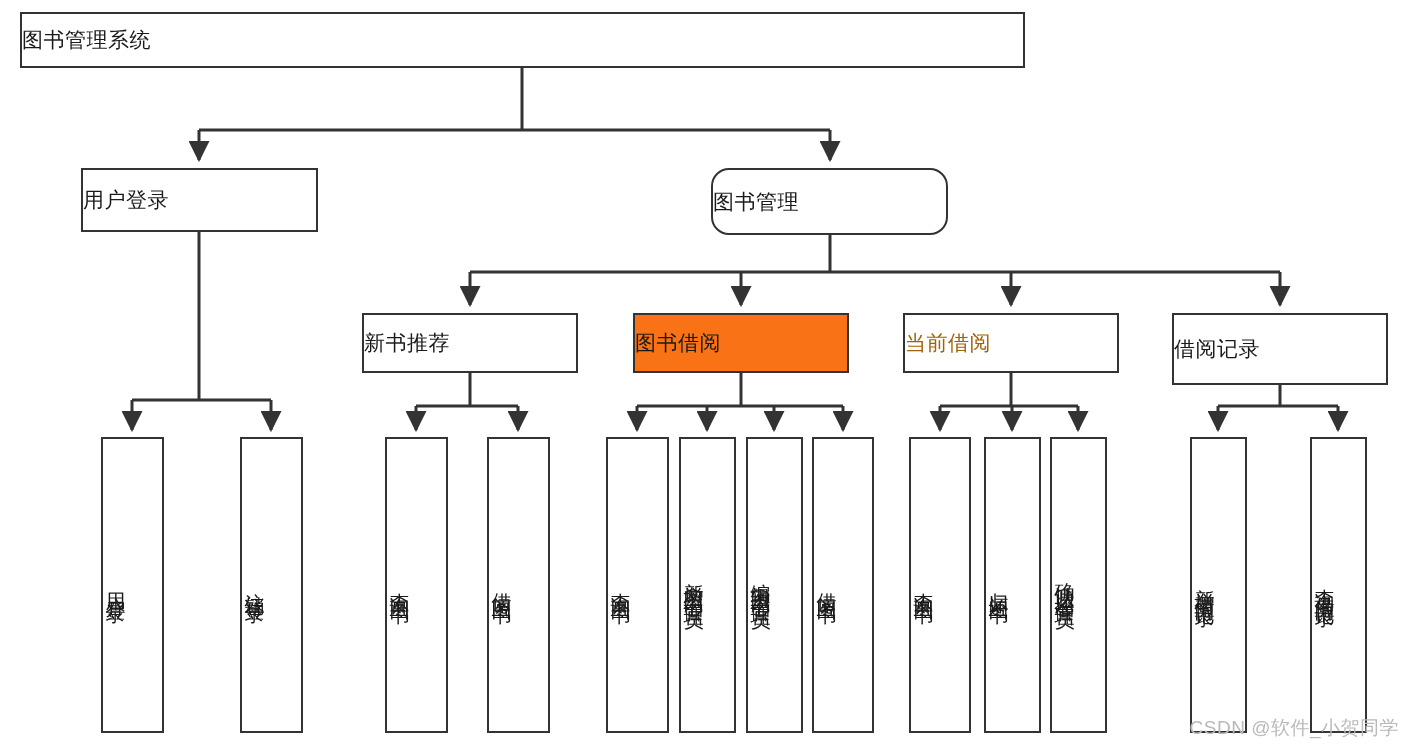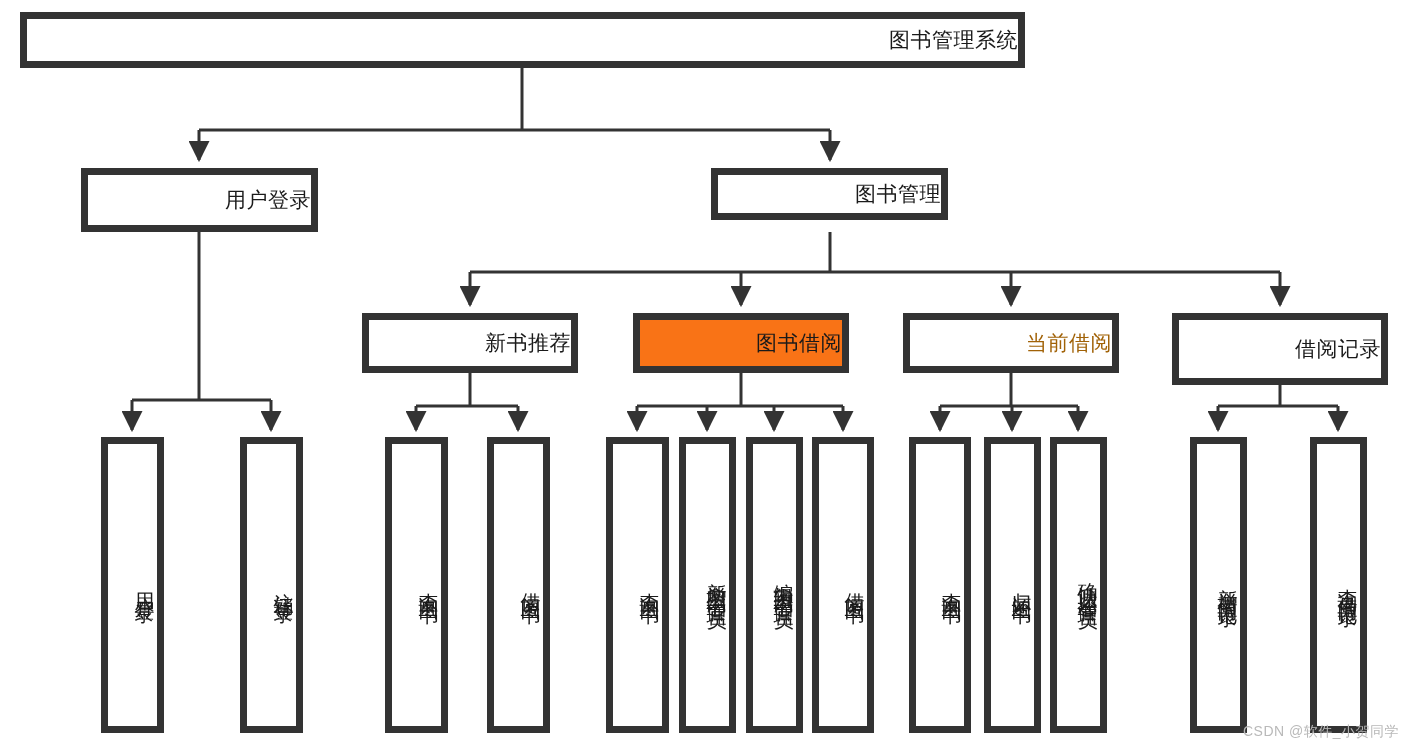--- a/index.html
+++ b/index.html
@@ -22,24 +22,24 @@
     position: absolute;
     left: 0;
     top: 0;
     width: 1405px;
     height: 747px;
   }
   .node {
     position: absolute;
     box-sizing: border-box;
     background: #ffffff;
-    border: 7px solid #7f1d1d;
+    border: 2px solid #7f1d1d;
     display: flex;
     align-items: center;
-    justify-content: flex-end;
+    justify-content: flex-start;
     color: #1a1a1a;
   }
   .node-h {
     font-size: 21px;
     letter-spacing: 0.5px;
     line-height: 1.2;
   }
   .node-v {
     font-size: 20px;
     line-height: 1.25;
@@ -52,21 +52,21 @@
     display: block;
   }
   .node-label {
     display: block;
     white-space: nowrap;
   }
   #watermark {
     position: absolute;
     right: 6px;
     bottom: 6px;
-    font-size: 14px;
+    font-size: 19px;
     color: #b9b9b9;
     letter-spacing: 0.5px;
     white-space: nowrap;
     pointer-events: none;
   }
 </style>
 </head>
 <body>
 
 <div id="diagram-root" style="background: rgb(255, 255, 255);">
@@ -121,21 +121,21 @@
     </g>
   </svg>
 
   <div class="node node-h" style="left: 20px; top: 12px; width: 1005px; height: 56px; border-color: rgb(51, 51, 51); background: rgb(255, 255, 255); color: rgb(26, 26, 26);">
     <span class="node-label">图书管理系统</span>
   </div>
 
   <div class="node node-h" style="left: 81px; top: 168px; width: 237px; height: 64px; border-color: rgb(51, 51, 51); background: rgb(255, 255, 255); color: rgb(26, 26, 26);">
     <span class="node-label">用户登录</span>
   </div>
-  <div class="node node-h" style="left: 711px; top: 168px; width: 237px; height: 52px; border-color: rgb(51, 51, 51); background: rgb(255, 255, 255); color: rgb(26, 26, 26);">
+  <div class="node node-h" style="left: 711px; top: 168px; width: 237px; height: 67px; border-color: rgb(51, 51, 51); background: rgb(255, 255, 255); color: rgb(26, 26, 26); border-radius: 18px;">
     <span class="node-label">图书管理</span>
   </div>
 
   <div class="node node-h" style="left: 362px; top: 313px; width: 216px; height: 60px; border-color: rgb(51, 51, 51); background: rgb(255, 255, 255); color: rgb(26, 26, 26);">
     <span class="node-label">新书推荐</span>
   </div>
   <div class="node node-h" style="left: 633px; top: 313px; width: 216px; height: 60px; border-color: rgb(51, 51, 51); background: #f97316; color: rgb(26, 26, 26);">
     <span class="node-label">图书借阅</span>
   </div>
   <div class="node node-h" style="left: 903px; top: 313px; width: 216px; height: 60px; border-color: rgb(51, 51, 51); background: rgb(255, 255, 255); color: #a16207;">

